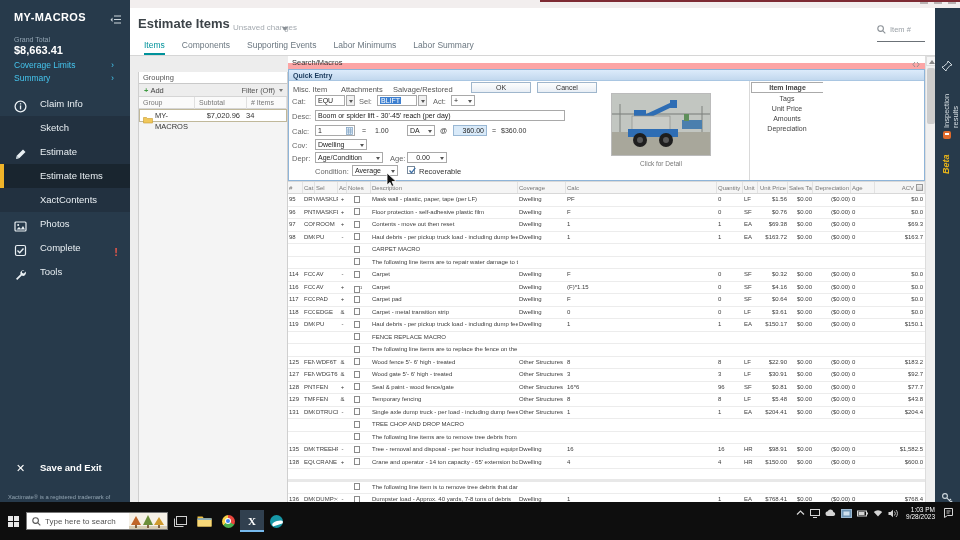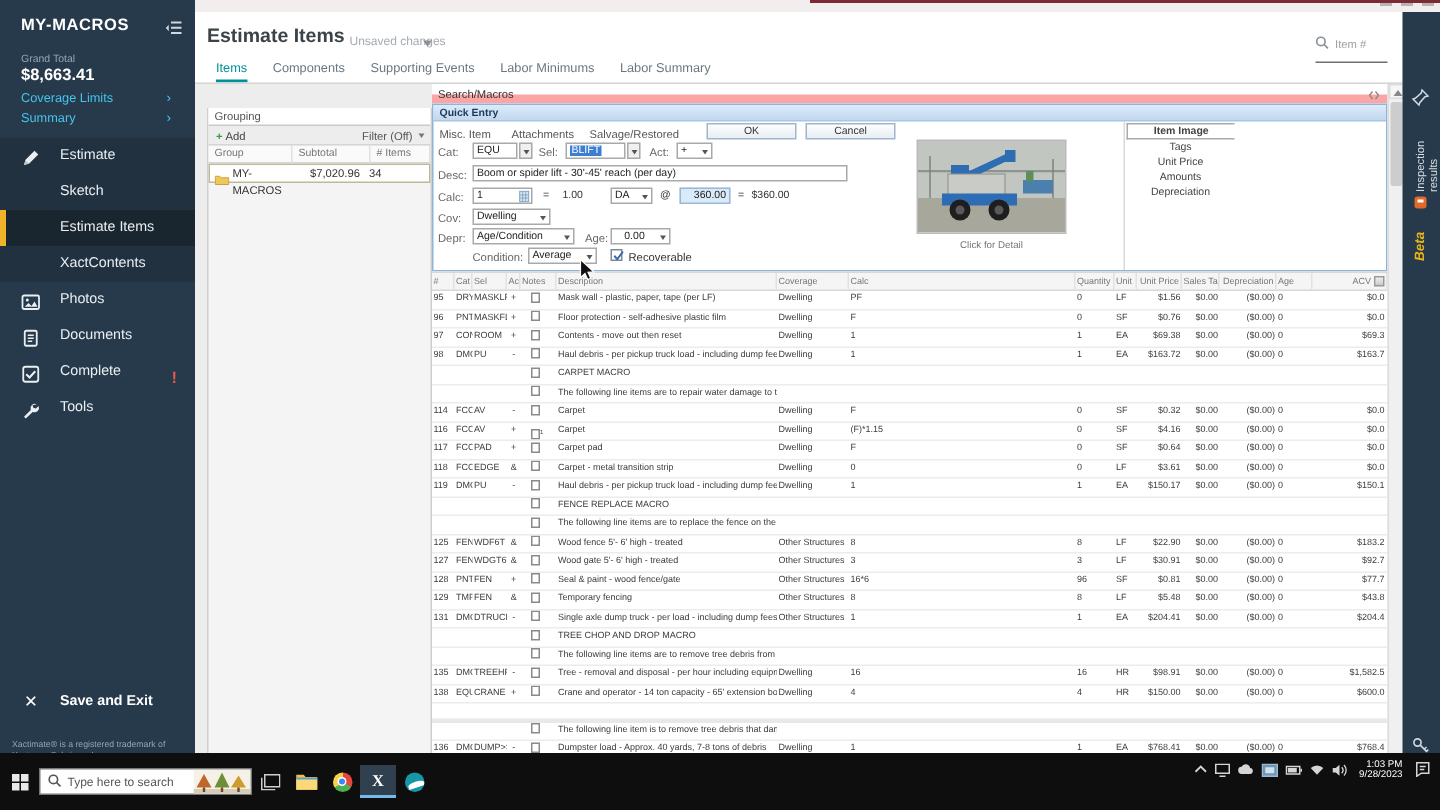--- a/index.html
+++ b/index.html
@@ -173,50 +173,51 @@
           <path d="M4 1h7M4 4.5h7M4 8h7" stroke="#cfd8de" stroke-width="1.2"></path>
           <path d="M2.5 2.5L0.5 4.7l2 2.2z" fill="#cfd8de"></path>
         </svg>
     </span>
     <div class="sb-gt-label">Grand Total</div>
     <div class="sb-gt-value">$8,663.41</div>
     <div class="sb-link" style="top:60px;"><span>Coverage Limits</span><span class="chev">›</span></div>
     <div class="sb-link" style="top:73px;"><span>Summary</span><span class="chev">›</span></div>
 
     <div class="sb-menu">
+      <div class="sb-item">
+        <span class="ico"><svg width="13" height="13" viewBox="0 0 13 13">
+              <circle cx="6.5" cy="6.5" r="5.4" fill="none" stroke="#e9eff3" stroke-width="1.3"></circle>
+              <rect x="5.9" y="5.4" width="1.3" height="4" fill="#e9eff3"></rect>
+              <rect x="5.9" y="3.2" width="1.3" height="1.3" fill="#e9eff3"></rect>
+            </svg></span>
+        <span class="lbl">Claim Info</span>
+      </div>
+      <div class="sb-item sb-group">
+        <span class="lbl">Sketch</span>
+      </div>
       <div class="sb-item sb-group">
         <span class="ico"><svg width="13" height="13" viewBox="0 0 13 13">
               <path d="M2 11l1-3.5 6-6 2.5 2.5-6 6z" fill="#e9eff3"></path>
               <path d="M2 11l3.2-0.9-2.3-2.3z" fill="#b9c4cc"></path>
             </svg></span>
         <span class="lbl">Estimate</span>
-      </div>
-      <div class="sb-item sb-group">
-        <span class="lbl">Sketch</span>
       </div>
       <div class="sb-item sb-group sb-sel">
         <span class="lbl">Estimate Items</span>
       </div>
       <div class="sb-item sb-group">
         <span class="lbl">XactContents</span>
       </div>
       <div class="sb-item">
         <span class="ico"><svg width="13" height="13" viewBox="0 0 13 13">
               <rect x="1" y="2" width="11" height="9" rx="1" fill="none" stroke="#e9eff3" stroke-width="1.2"></rect>
               <circle cx="4.2" cy="5" r="1" fill="#e9eff3"></circle>
               <path d="M2.5 9.5l2.5-2.5 2 2 2-3 2 3.5z" fill="#e9eff3"></path>
             </svg></span>
         <span class="lbl">Photos</span>
-      </div>
-      <div class="sb-item">
-        <span class="ico"><svg width="13" height="13" viewBox="0 0 13 13">
-              <rect x="2.5" y="1.5" width="8" height="10" rx="1" fill="none" stroke="#e9eff3" stroke-width="1.2"></rect>
-              <path d="M4.5 4.5h4M4.5 6.5h4M4.5 8.5h3" stroke="#e9eff3" stroke-width="1"></path>
-            </svg></span>
-        <span class="lbl">Documents</span>
       </div>
       <div class="sb-item">
         <span class="ico"><svg width="13" height="13" viewBox="0 0 13 13">
               <rect x="1.5" y="1.5" width="10" height="10" rx="1.5" fill="none" stroke="#e9eff3" stroke-width="1.2"></rect>
               <path d="M3.5 6.5l2.2 2.2 3.8-4.2" fill="none" stroke="#e9eff3" stroke-width="1.4"></path>
             </svg></span>
         <span class="lbl">Complete</span>
         <span class="sb-alert">!</span>
       </div>
       <div class="sb-item">

